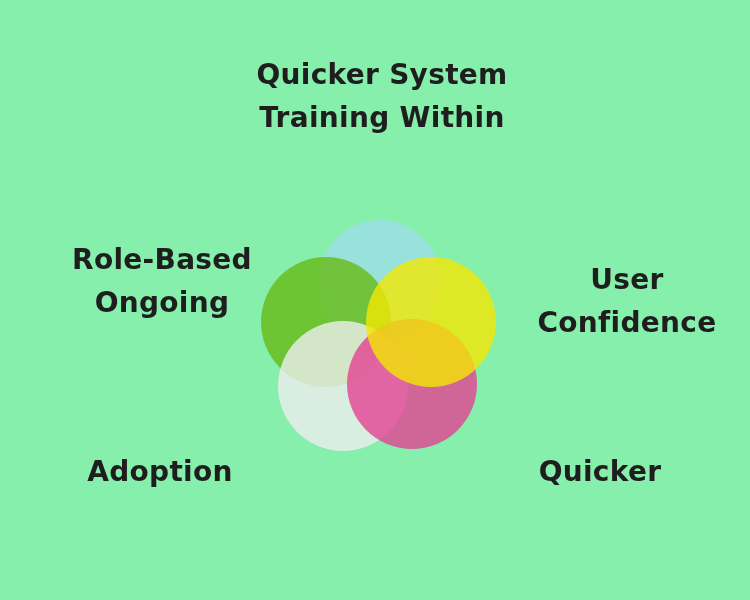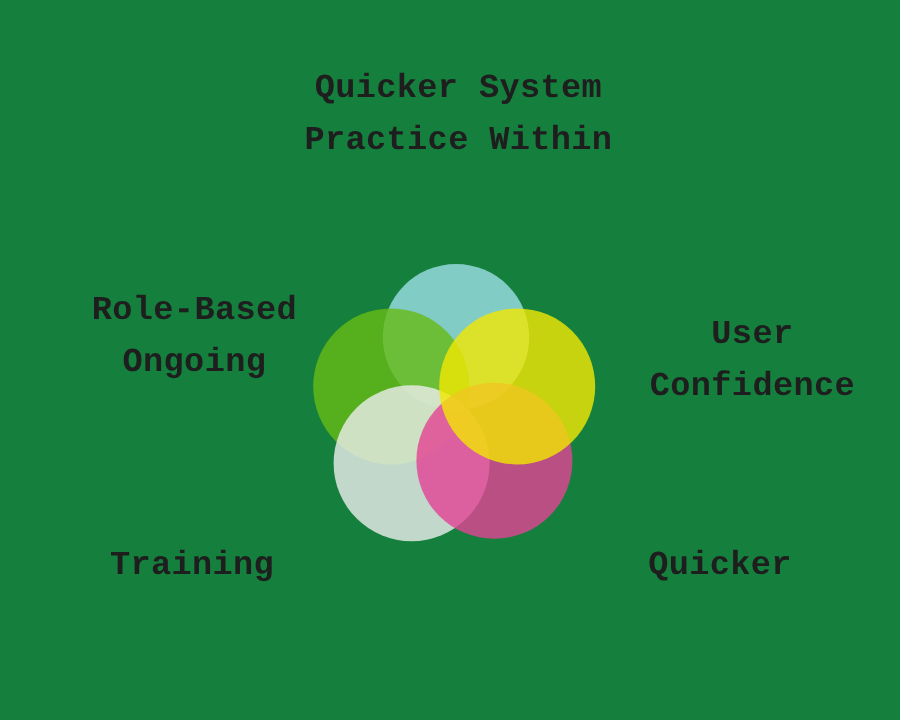--- a/index.html
+++ b/index.html
@@ -10,22 +10,21 @@
     width: 750px;
     height: 600px;
     background: #dadada;
     font-family: "DejaVu Sans", "Liberation Sans", sans-serif;
     overflow: hidden;
   }
   .canvas {
     position: relative;
     width: 750px;
     height: 600px;
-    background: #15803d;
-    font-family: Liberation Mono, monospace;
+    background: #86efac;
   }
   .circle {
     position: absolute;
     border-radius: 50%;
   }
   .circle-cyan   { left: 319px; top: 220px; width: 122px; height: 122px; z-index: 1; }
   .circle-green  { left: 261px; top: 257px; width: 130px; height: 130px; z-index: 2; }
   .circle-white  { left: 278px; top: 321px; width: 130px; height: 130px; z-index: 3; }
   .circle-pink   { left: 347px; top: 319px; width: 130px; height: 130px; z-index: 4; }
   .circle-yellow { left: 366px; top: 257px; width: 130px; height: 130px; z-index: 5; }
@@ -52,34 +51,34 @@
 <div class="canvas">
 
   <div class="circle circle-cyan" style="background-color: rgba(158, 222, 233, 0.8);"></div>
   <div class="circle circle-green" style="background-color: rgba(103, 186, 21, 0.8);"></div>
   <div class="circle circle-white" style="background-color: rgba(237, 237, 237, 0.8);"></div>
   <div class="circle circle-pink" style="background-color: rgba(226, 66, 148, 0.8);"></div>
   <div class="circle circle-yellow" style="background-color: rgba(243, 231, 2, 0.8);"></div>
 
   <div class="label label-top">
     <span class="line">Quicker System</span>
-    <span class="line">Practice Within</span>
+    <span class="line">Training Within</span>
   </div>
 
   <div class="label label-left">
     <span class="line">Role-Based</span>
     <span class="line">Ongoing</span>
   </div>
 
   <div class="label label-right">
     <span class="line">User</span>
     <span class="line">Confidence</span>
   </div>
 
   <div class="label label-bottom-left">
-    <span class="line">Training</span>
+    <span class="line">Adoption</span>
   </div>
 
   <div class="label label-bottom-right">
     <span class="line">Quicker</span>
   </div>
 
 </div>
 
 </body></html>

